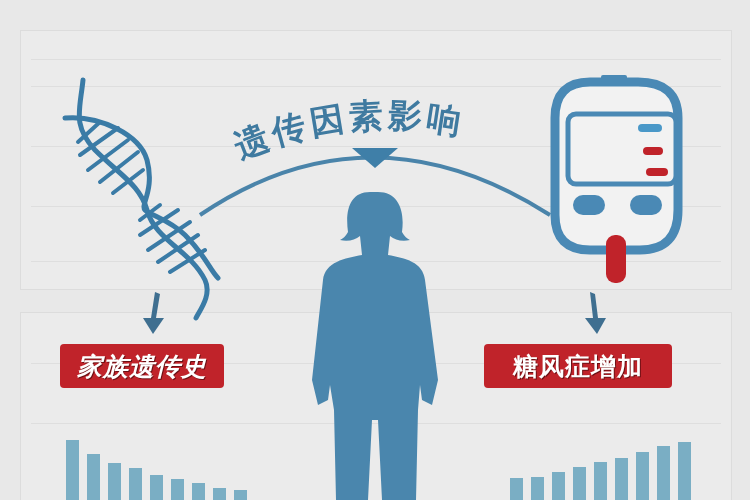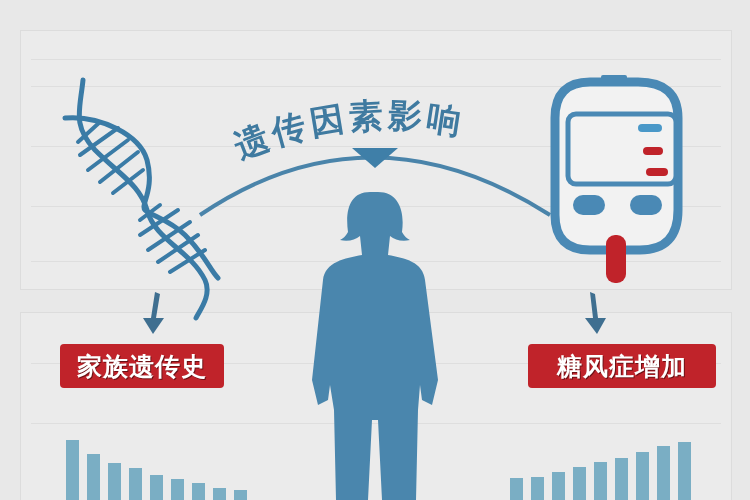--- a/index.html
+++ b/index.html
@@ -11,22 +11,22 @@
   .panel { position:absolute; border:1px solid #dcdcdc; background:#ebebeb; }
   .panel-top { left:20px; top:30px; width:710px; height:258px; }
   .panel-bottom { left:20px; top:312px; width:710px; height:200px; }
   .hline { position:absolute; left:10px; right:10px; height:1px; background:#dedede; }
   .label-box {
     position:absolute; background:#c0232a; color:#fff; border-radius:4px;
     font-weight:bold; font-size:25px; letter-spacing:1px;
     display:flex; align-items:center; justify-content:center;
     text-shadow:1px 1px 0 #6a1014;
   }
-  .label-left { left:60px; top:344px; width:164px; height:44px; }
-  .label-right { left:528px; top:344px; width:188px; height:44px; }
+  .label-left { left:60px; top:344px; width:164px; height:44px;font-style:italic; }
+  .label-right { left:484px; top:344px; width:188px; height:44px; }
   .bars { position:absolute; display:flex; align-items:flex-end; gap:8px; bottom:0; }
   .bar { width:13px; background:#7aaec4; }
   svg { position:absolute; left:0; top:0; }
 </style>
 </head>
 <body>
 
 <div class="panel panel-top">
   <div class="hline" style="top:28px"></div>
   <div class="hline" style="top:55px"></div>

